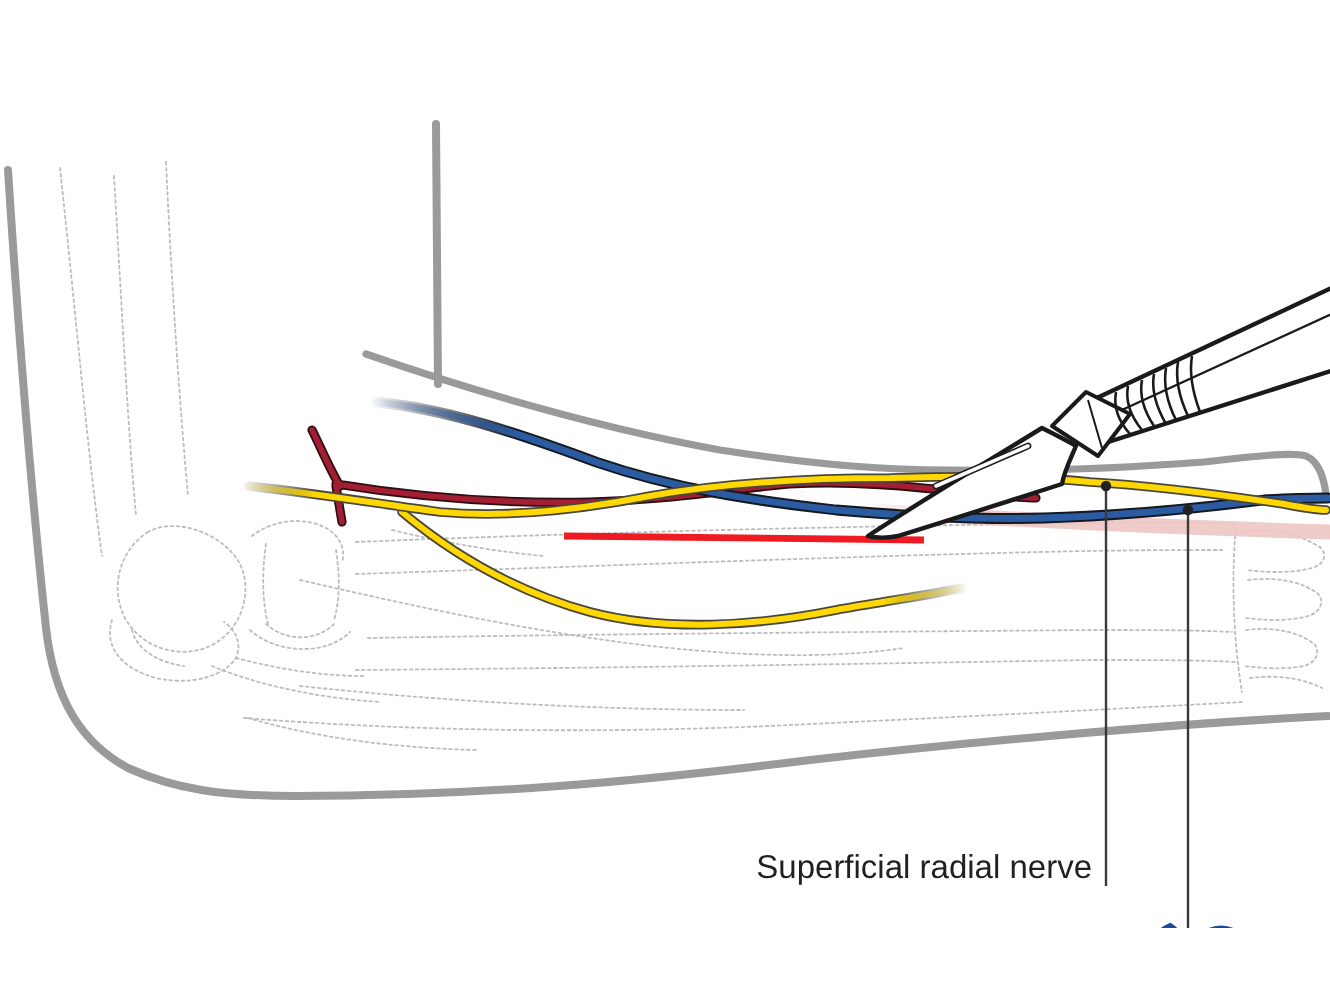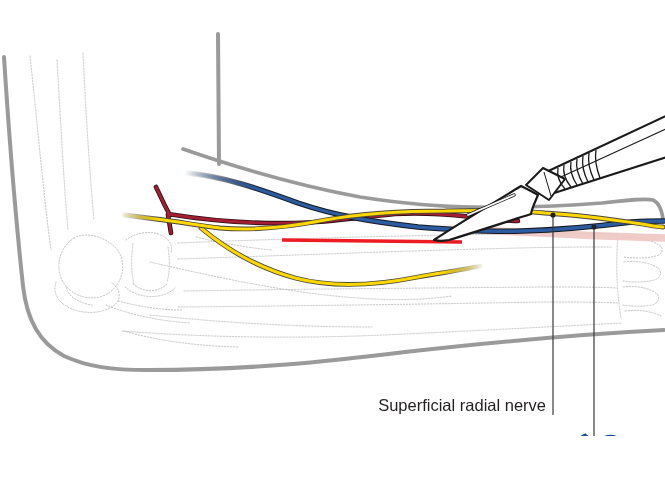--- a/index.html
+++ b/index.html
@@ -1,18 +1,19 @@
 <!DOCTYPE html>
 <html><head>
 <meta charset="utf-8">
 <style>
   html,body{margin:0;padding:0;background:#fff;}
   .stage{
     position:relative;width:665px;height:436px;background:#ffffff;overflow:hidden;
     font-family:"Liberation Sans",sans-serif;
+    margin-top:28px;
   }
   .stage svg{position:absolute;left:0;top:0;}
   text{font-family:"Liberation Sans",sans-serif;}
 </style>
 </head>
 <body>
 
 <div class="stage">
 <svg width="665" height="493" viewBox="0 0 665 493">
   <defs>

